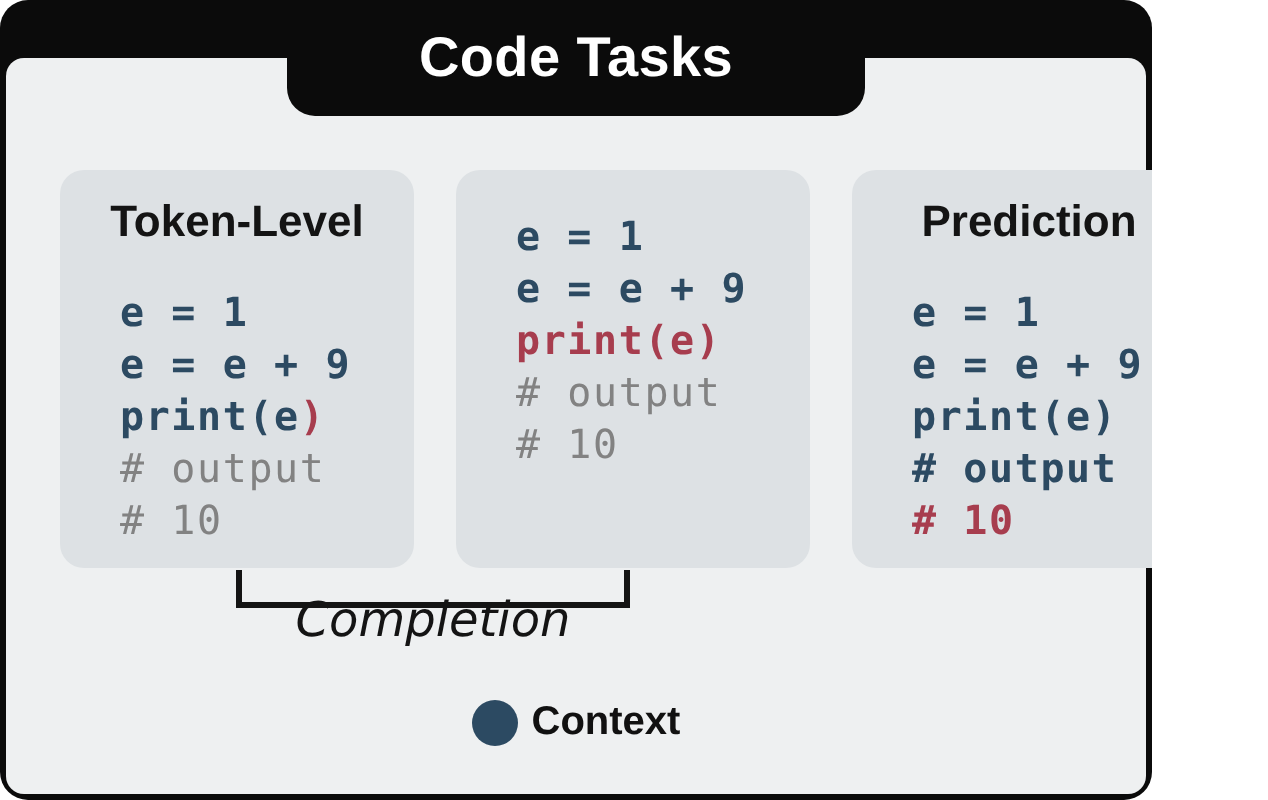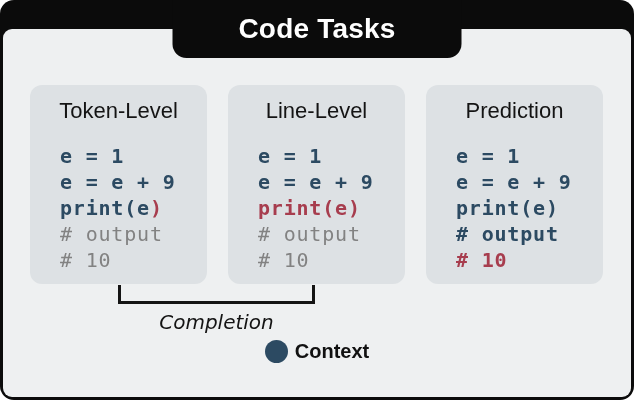--- a/index.html
+++ b/index.html
@@ -3,21 +3,21 @@
 <meta charset="utf-8">
 <style>
   html, body {
     margin: 0;
     padding: 0;
     background: #ffffff;
     font-family: "Liberation Sans", sans-serif;
   }
   .stage {
     position: relative;
-    width: 634px;
+    width: 576px;
     height: 400px;
     overflow: hidden;
   }
   
   .frame {
     position: absolute;
     inset: 0;
     background: var(--frame, #0b0b0b);
     border-radius: 14px;
   }
@@ -65,21 +65,21 @@
     height: 199px;
     background: var(--panel, #dde1e4);
     border-radius: 12px;
     box-sizing: border-box;
   }
   .panel-title {
     margin-top: 13px;
     text-align: center;
     font-size: 22px;
     line-height: 25px;
-    font-weight: normal;
+    font-weight: bold;
     color: #141414;
   }
   .code {
     margin: 20px 4px 0 30px;
     font-family: "DejaVu Sans Mono", monospace;
     font-size: 20px;
     line-height: 26px;
     letter-spacing: 0.8px;
     white-space: pre;
   }
@@ -95,33 +95,33 @@
     height: 19px;
     box-sizing: border-box;
     border-left: 3px solid #141414;
     border-right: 3px solid #141414;
     border-bottom: 3px solid #141414;
   }
   .bracket-label {
     position: absolute;
     left: 118px;
     width: 197px;
-    top: 310px;
+    top: 296px;
     text-align: center;
     font-family: "DejaVu Sans", sans-serif;
     font-style: italic;
-    font-size: 20px;
+    font-size: 24px;
     color: #141414;
   }
   
   .legend {
     position: absolute;
     left: 0;
     right: 0;
-    top: 340px;
+    top: 350px;
     display: flex;
     justify-content: center;
     align-items: center;
     gap: 40px;
   }
   .legend-item {
     display: flex;
     align-items: center;
     gap: 7px;
   }
@@ -146,21 +146,20 @@
   <div class="badge">
     <span class="badge-title">Code Tasks</span>
   </div>
 
   <div class="panels">
       <div class="panel">
         <div class="panel-title">Token-Level</div>
         <div class="code"><div class="code-line"><span class="seg-context">e = 1</span></div><div class="code-line"><span class="seg-context">e = e + 9</span></div><div class="code-line"><span class="seg-context">print(e</span><span class="seg-prediction">)</span></div><div class="code-line"><span class="seg-comment"># output</span></div><div class="code-line"><span class="seg-comment"># 10</span></div></div>
       </div>
       <div class="panel">
-        <div class="panel-title">Line-Level</div>
         <div class="code"><div class="code-line"><span class="seg-context">e = 1</span></div><div class="code-line"><span class="seg-context">e = e + 9</span></div><div class="code-line"><span class="seg-prediction">print(e)</span></div><div class="code-line"><span class="seg-comment"># output</span></div><div class="code-line"><span class="seg-comment"># 10</span></div></div>
       </div>
       <div class="panel">
         <div class="panel-title">Prediction</div>
         <div class="code"><div class="code-line"><span class="seg-context">e = 1</span></div><div class="code-line"><span class="seg-context">e = e + 9</span></div><div class="code-line"><span class="seg-context">print(e)</span></div><div class="code-line"><span class="seg-context"># output</span></div><div class="code-line"><span class="seg-prediction"># 10</span></div></div>
       </div>
     </div>
 
   <div class="bracket"></div>
   <div class="bracket-label">Completion</div>

